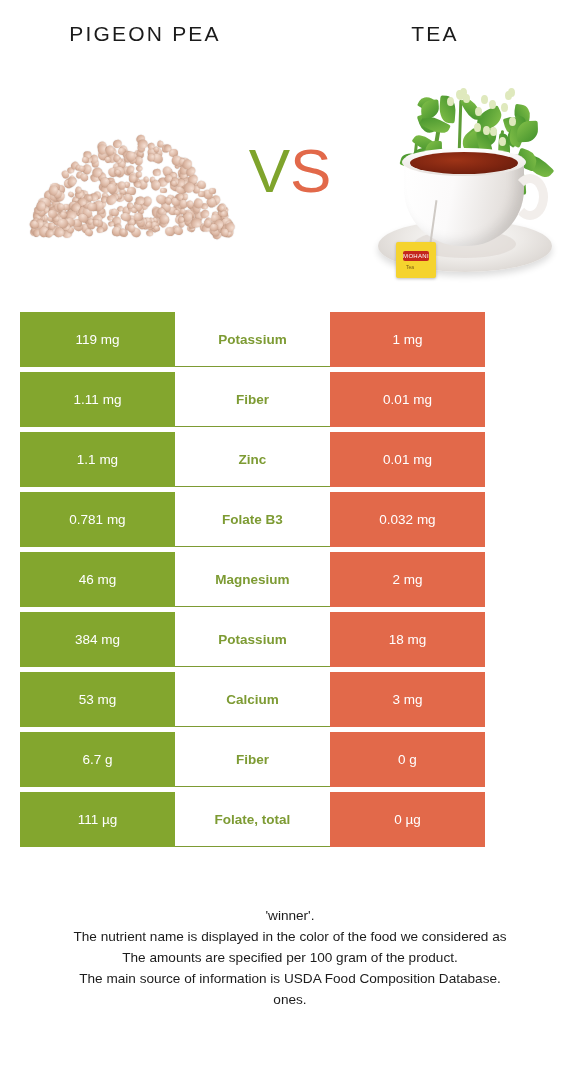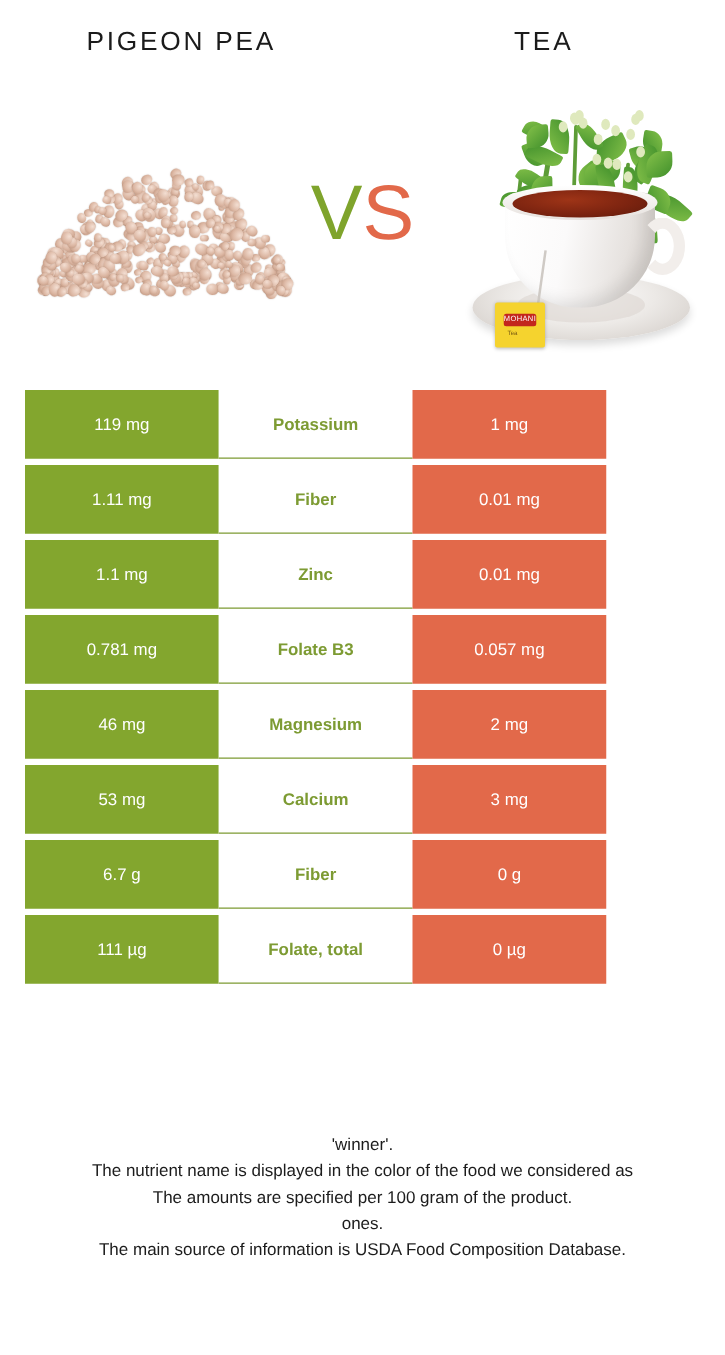--- a/index.html
+++ b/index.html
@@ -738,26 +738,31 @@
       <div class="cell cell-right">0.01 mg</div>
     </div>
     <div class="row">
       <div class="cell cell-left">1.1 mg</div>
       <div class="cell cell-mid">Zinc</div>
       <div class="cell cell-right">0.01 mg</div>
     </div>
     <div class="row">
       <div class="cell cell-left">0.781 mg</div>
       <div class="cell cell-mid">Folate B3</div>
-      <div class="cell cell-right">0.057 mg</div>
+      <div class="cell cell-right">0.032 mg</div>
     </div>
     <div class="row">
       <div class="cell cell-left">46 mg</div>
       <div class="cell cell-mid">Magnesium</div>
       <div class="cell cell-right">2 mg</div>
+    </div>
+    <div class="row">
+      <div class="cell cell-left">384 mg</div>
+      <div class="cell cell-mid">Potassium</div>
+      <div class="cell cell-right">18 mg</div>
     </div>
     <div class="row">
       <div class="cell cell-left">53 mg</div>
       <div class="cell cell-mid">Calcium</div>
       <div class="cell cell-right">3 mg</div>
     </div>
     <div class="row">
       <div class="cell cell-left">6.7 g</div>
       <div class="cell cell-mid">Fiber</div>
       <div class="cell cell-right">0 g</div>
@@ -766,15 +771,15 @@
       <div class="cell cell-left">111 µg</div>
       <div class="cell cell-mid">Folate, total</div>
       <div class="cell cell-right">0 µg</div>
     </div>
   </div>
 
 <div class="footer">
   <p>'winner'.</p>
   <p>The nutrient name is displayed in the color of the food we considered as</p>
   <p>The amounts are specified per 100 gram of the product.</p>
+  <p>The main source of information is USDA Food Composition Database.</p>
   <p>ones.</p>
-  <p>The main source of information is USDA Food Composition Database.</p>
 </div>
 
 </body></html>

